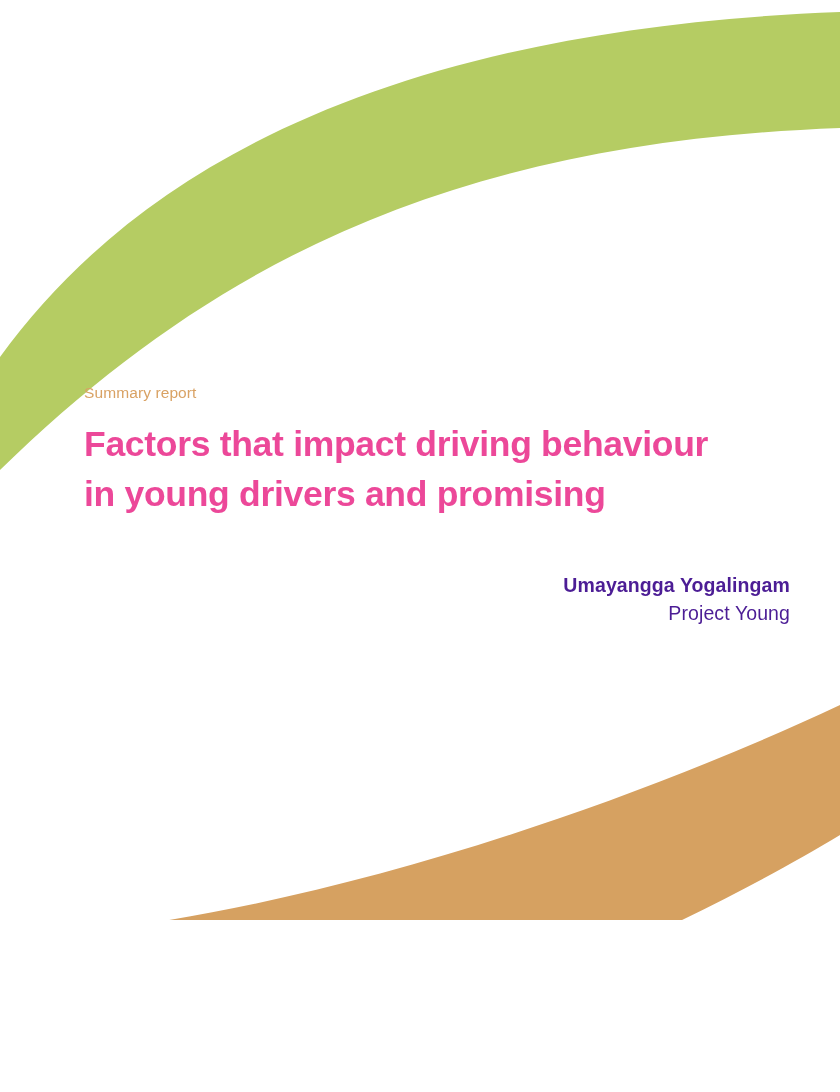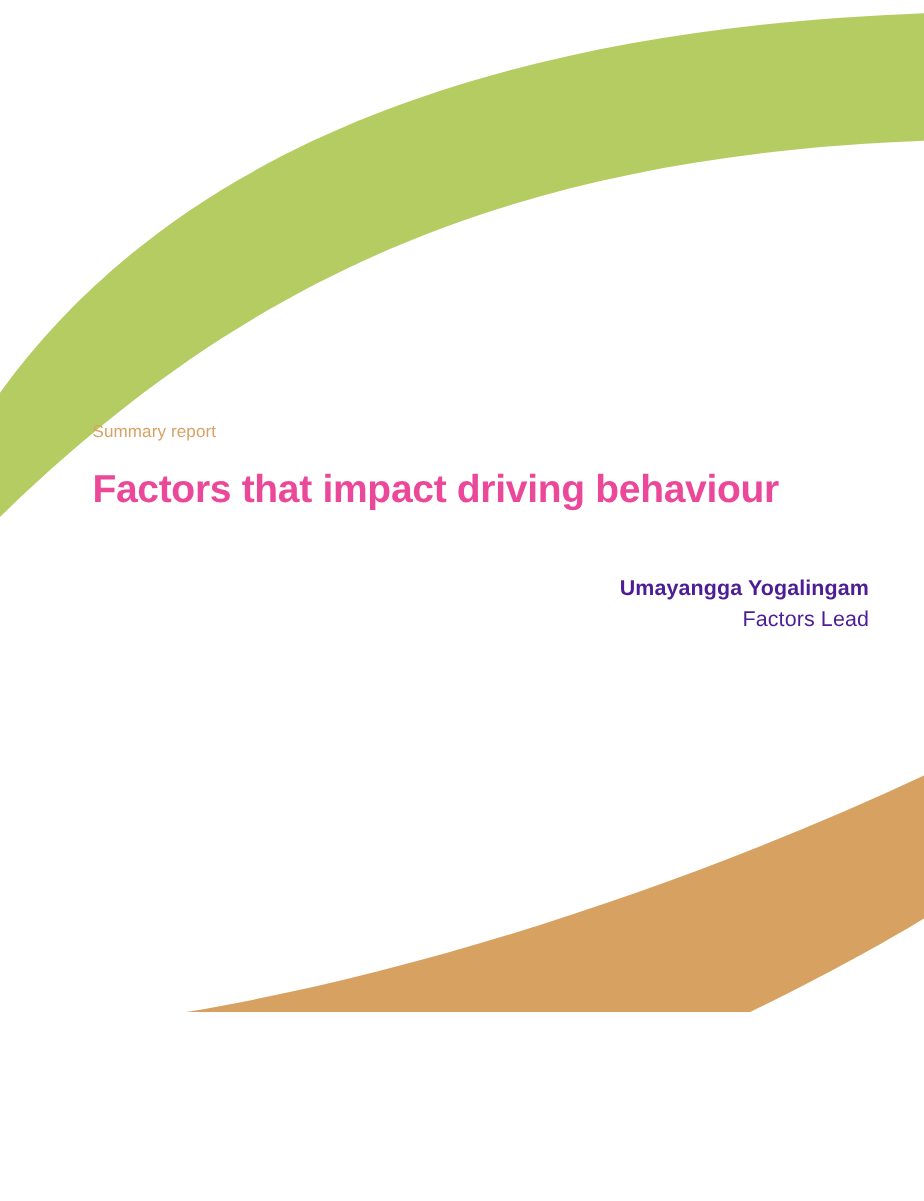--- a/index.html
+++ b/index.html
@@ -109,25 +109,26 @@
              C 430,1046 700,920 840,835
              Z"></path>
   </svg>
 
   <div class="content">
 
     <p class="kicker">Summary report</p>
 
     <h1 class="title">
       <span class="title-line">Factors that impact driving behaviour</span>
+      <span class="title-line">in young drivers and promising</span>
     </h1>
 
     <div class="byline">
       <span class="byline-name">Umayangga Yogalingam</span>
-      <span class="byline-role">Factors Lead</span>
+      <span class="byline-role">Project Young</span>
     </div>
 
   </div>
 
   <div class="logo">
     <svg width="216" height="140" viewBox="0 0 216 140">
 
       <g>
         <path fill="#B7D04D" d="M 120,62
                  A 48,47 0 0 1 216,62

